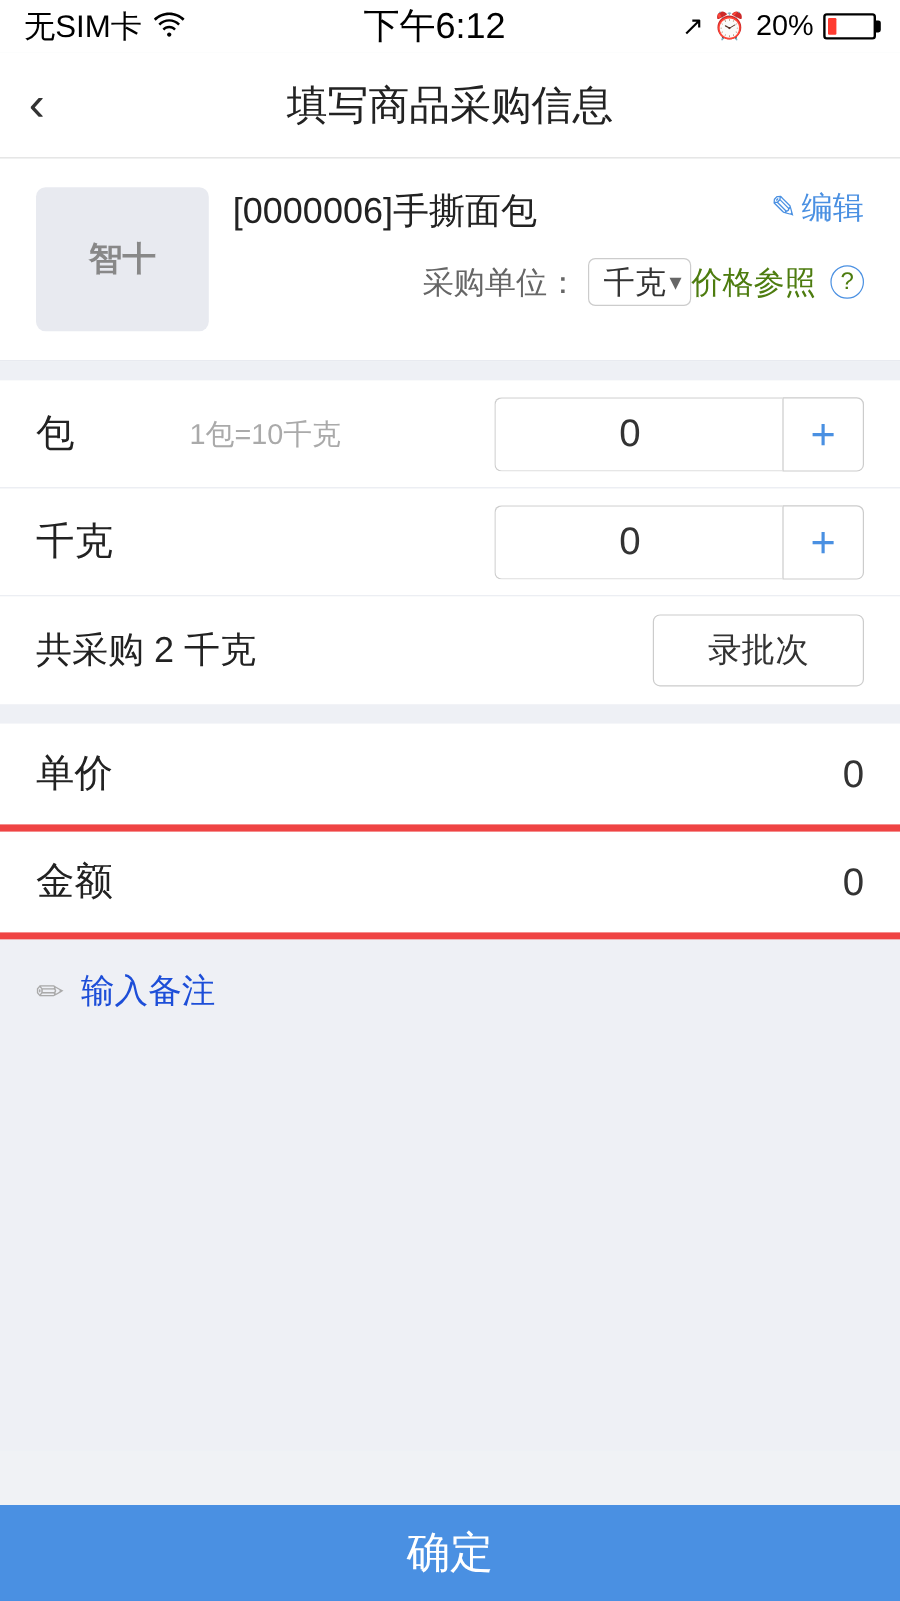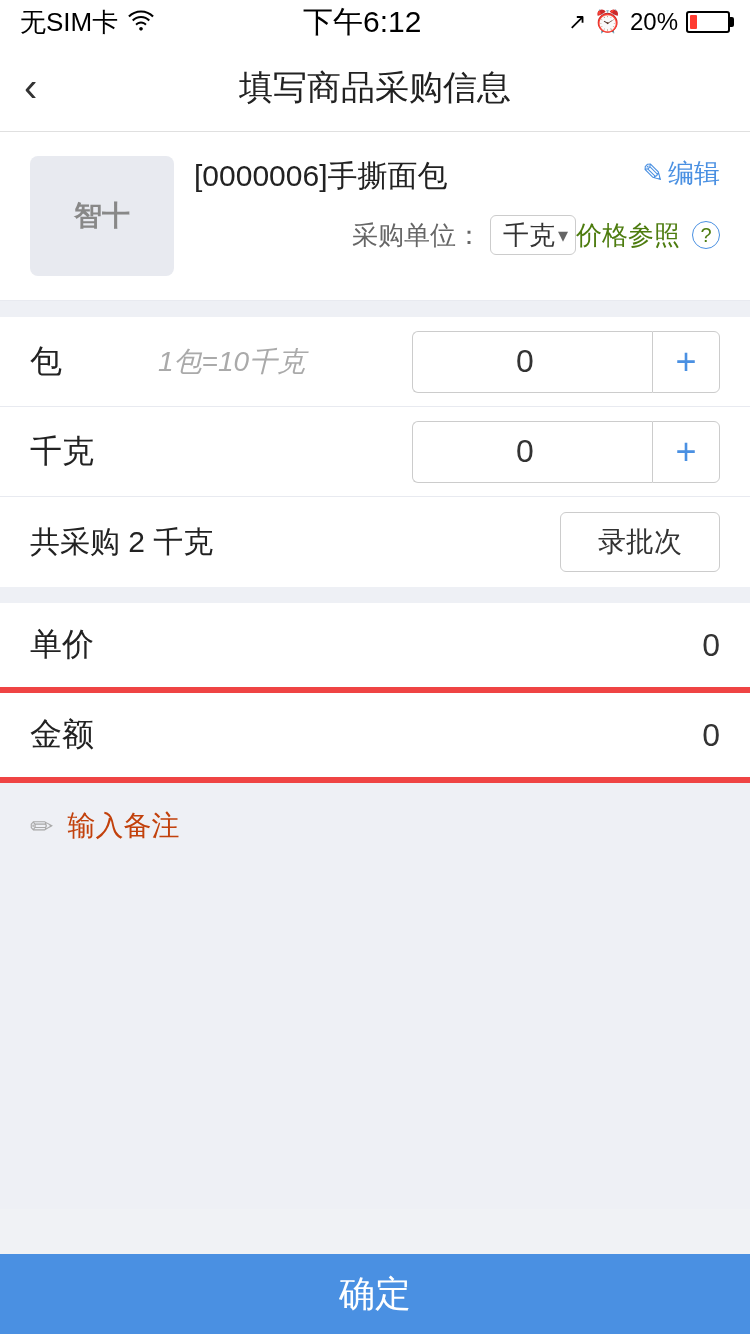--- a/index.html
+++ b/index.html
@@ -207,24 +207,23 @@
       padding: 0 30px;
       height: 90px;
       border-bottom: 1px solid #e8eaf0;
     }
     .input-label {
       font-size: 32px;
       color: #222;
       min-width: 120px;
     }
     .input-sublabel {
-      font-size: 28px;
+      font-size: 24px;
       color: #aaa;
       margin-left: 8px;
-      font-style: italic;
     }
     .input-right {
       flex: 1;
       display: flex;
       align-items: center;
       justify-content: flex-end;
       gap: 0;
     }
     .qty-input {
       width: 240px;
@@ -260,21 +259,21 @@
       align-items: center;
       justify-content: space-between;
       padding: 0 30px;
       height: 90px;
     }
     .total-text {
       font-size: 30px;
       color: #222;
     }
     .batch-btn {
-      width: 160px;
+      width: 176px;
       height: 60px;
       border: 1px solid #ccc;
       background: #fff;
       border-radius: 6px;
       font-size: 28px;
       color: #333;
       display: flex;
       align-items: center;
       justify-content: center;
       cursor: pointer;
@@ -311,21 +310,21 @@
       align-items: center;
       gap: 14px;
       min-height: 80px;
     }
     .note-icon {
       color: #aaa;
       font-size: 28px;
     }
     .note-placeholder {
       font-size: 28px;
-      color: #c2410c;
+      color: #1d4ed8;
     }
 
     
     .content-area {
       min-height: 300px;
       background: #eef0f5;
     }
 
     
     .confirm-btn {

